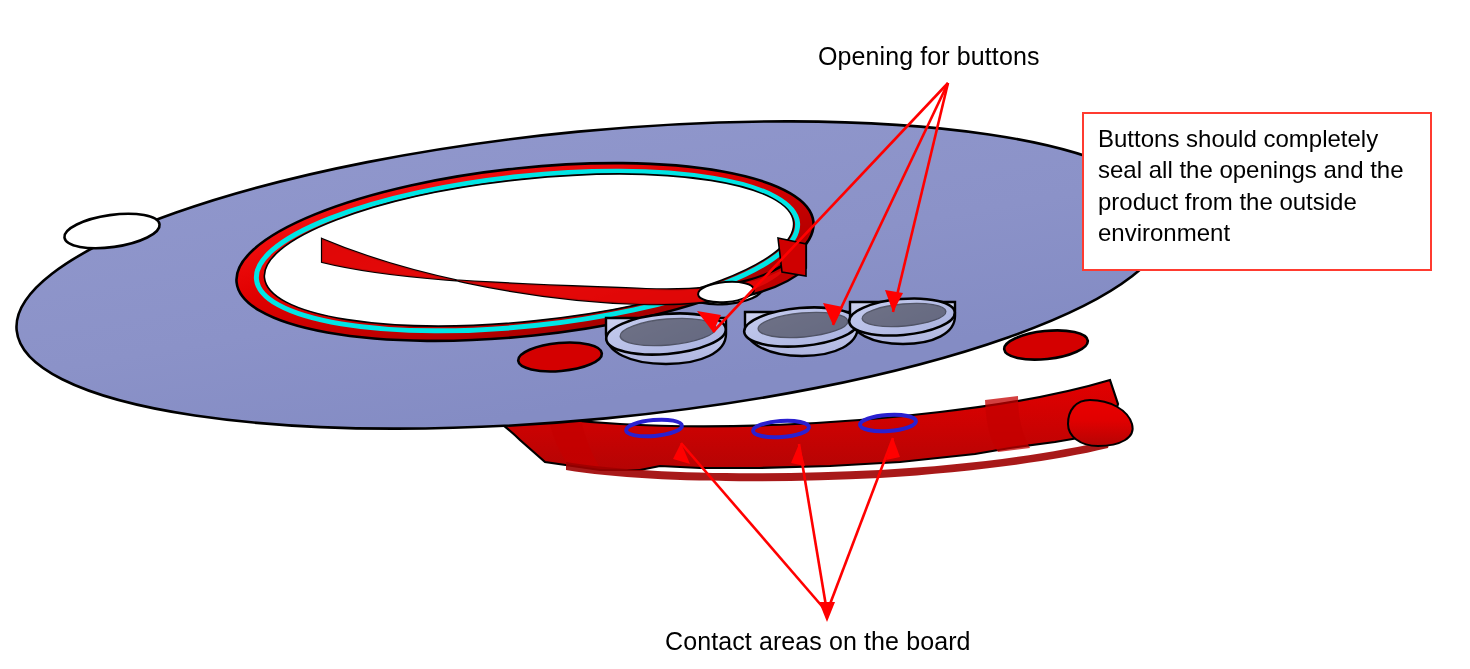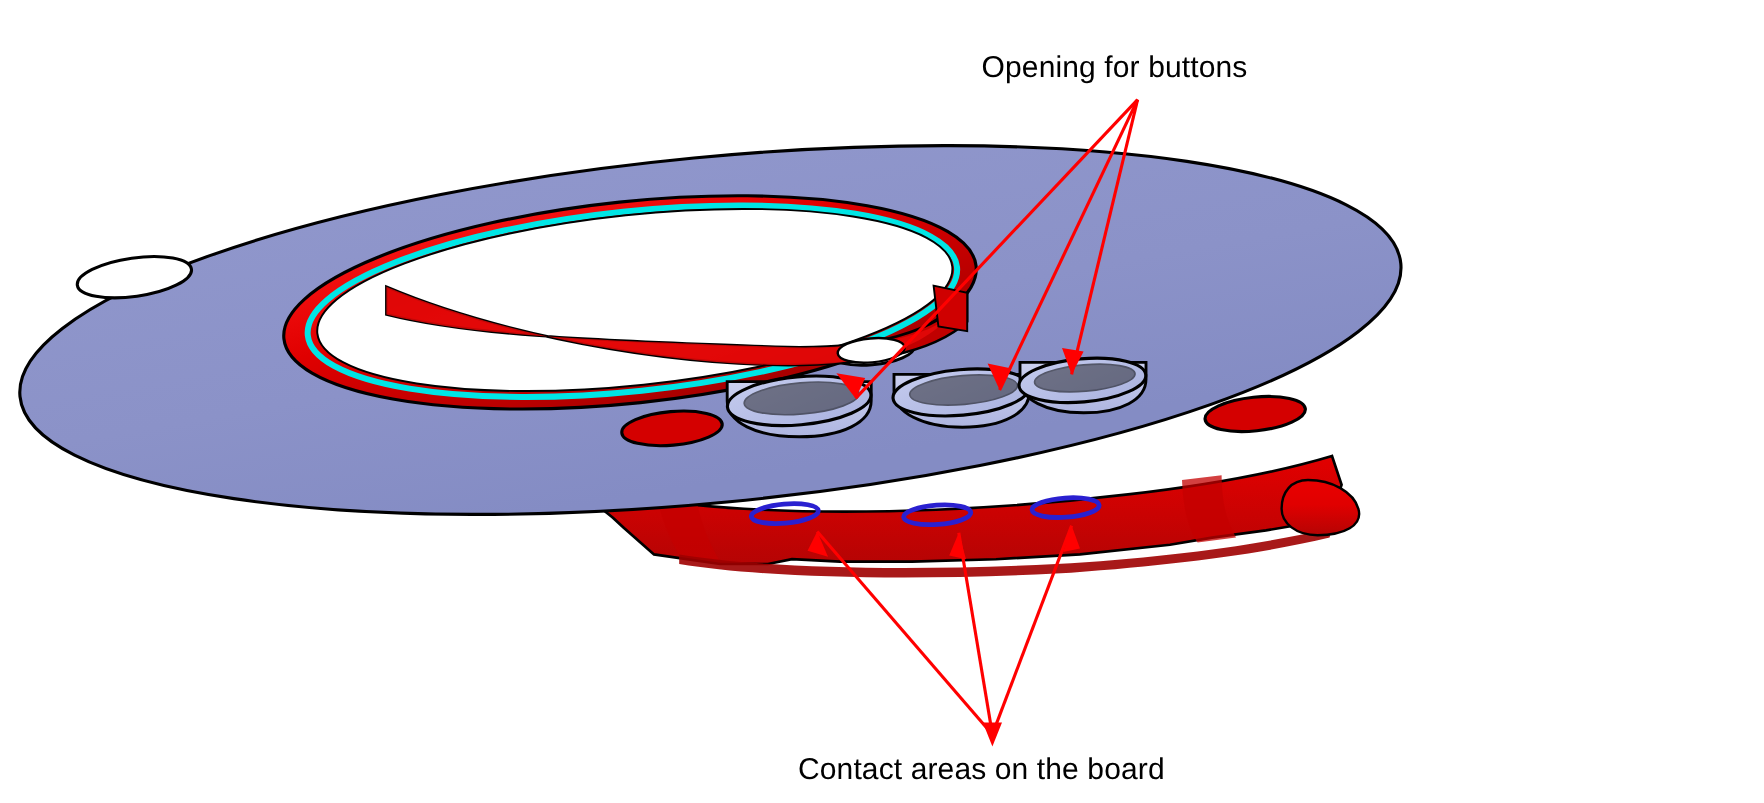--- a/index.html
+++ b/index.html
@@ -194,14 +194,17 @@
       <polygon points="799,444 805,466 791,463" fill="#ff0000" stroke="none"></polygon>
       <polygon points="893,438 886,460 900,457" fill="#ff0000" stroke="none"></polygon>
       <polygon points="827,622 819,602 835,602" fill="#ff0000" stroke="none"></polygon>
     </g>
   </svg>
 
   <div class="callout-label" id="label-openings">Opening for buttons</div>
 
   <div class="callout-label" id="label-contacts">Contact areas on the board</div>
 
+  <div id="note-box">
+    <p>Buttons should completely seal all the openings and the product from the outside environment</p>
+  </div>
 
 </div>
 
 </body></html>

